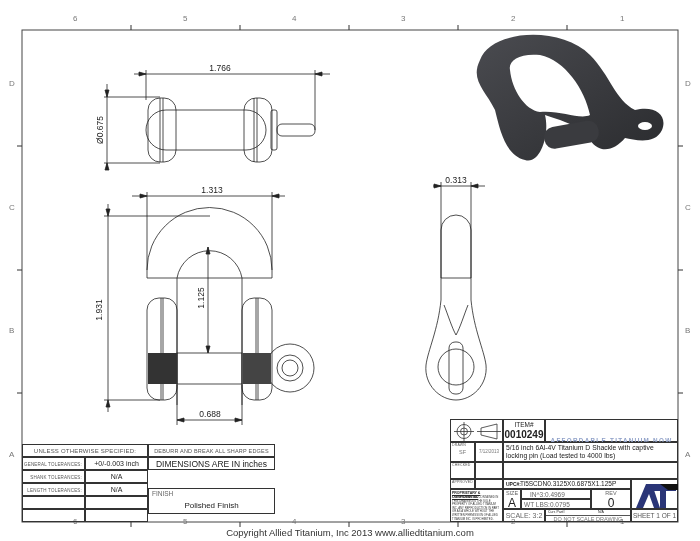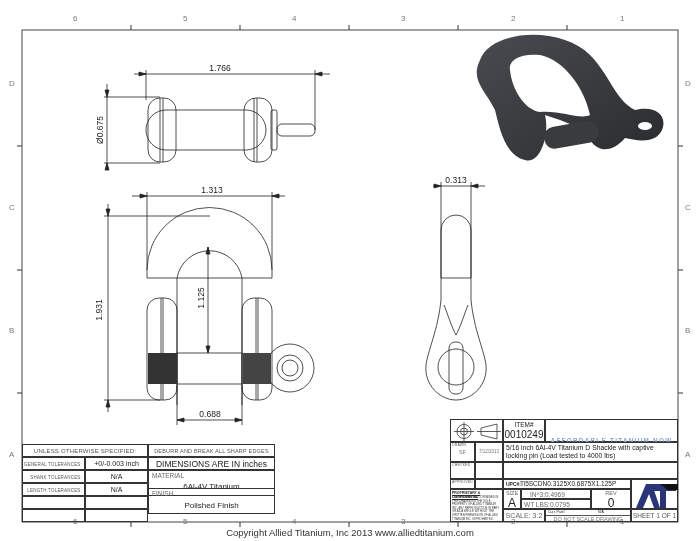--- a/index.html
+++ b/index.html
@@ -204,24 +204,20 @@
   <div class="cell" style="left:63px;top:52px;width:63px;height:13px;"></div>
   <div class="cell" style="left:0;top:65px;width:63px;height:13px;"></div>
   <div class="cell" style="left:63px;top:65px;width:63px;height:13px;"></div>
 
   <div class="cell" style="left:126px;top:0;width:127px;height:13px;">
     <div class="tb-center tb-small" style="top:3px;font-size:5.5px;">DEBURR AND BREAK ALL SHARP EDGES</div>
   </div>
   <div class="cell" style="left:126px;top:13px;width:127px;height:13px;">
     <div class="tb-center" style="top:1px;font-size:8.5px;">DIMENSIONS ARE IN inches</div>
   </div>
-  <div class="cell" style="left:126px;top:26px;width:127px;height:26px;">
-    <div class="tb-label" style="left:3px;top:1px;">MATERIAL</div>
-    <div class="tb-center" style="top:11px;font-size:8px;">6Al-4V Titanium</div>
-  </div>
   <div class="cell" style="left:126px;top:44px;width:127px;height:26px;">
     <div class="tb-label" style="left:3px;top:1px;">FINISH</div>
     <div class="tb-center" style="top:12px;font-size:8px;">Polished Finish</div>
   </div>
 </div>
 
 <div class="abs" style="left:450px;top:419px;width:228px;height:103px;">
 
   <div class="cell" style="left:0;top:0;width:53px;height:23px;">
     <svg width="53" height="23">
@@ -230,21 +226,21 @@
         <circle cx="13" cy="11.5" r="3.5"></circle>
         <line x1="3" y1="11.5" x2="23" y2="11.5"></line>
         <line x1="13" y1="2" x2="13" y2="21"></line>
         <polygon points="30,8 46,4 46,19 30,15"></polygon>
         <line x1="26" y1="11.5" x2="50" y2="11.5"></line>
       </g>
     </svg>
   </div>
   <div class="cell" style="left:53px;top:0;width:42px;height:23px;">
     <div class="tb-center" style="top:1px;font-size:6.5px;">ITEM#</div>
-    <div class="tb-center" style="top:9px;font-size:10px;font-weight:normal;">0010249</div>
+    <div class="tb-center" style="top:9px;font-size:10px;font-weight:bold;">0010249</div>
   </div>
   <div class="cell" style="left:95px;top:0;width:133px;height:23px;">
     <div class="brand-sub">AFFORDABLE TITANIUM NOW</div>
   </div>
 
   <div class="cell" style="left:0;top:23px;width:25px;height:20px;">
     <div class="tb-small" style="position:absolute;left:1px;top:0;font-size:3.5px;">DRAWN</div>
     <div class="tb-center" style="top:6px;font-size:5.5px;color:#777;">SF</div>
   </div>
   <div class="cell" style="left:25px;top:23px;width:28px;height:20px;">

